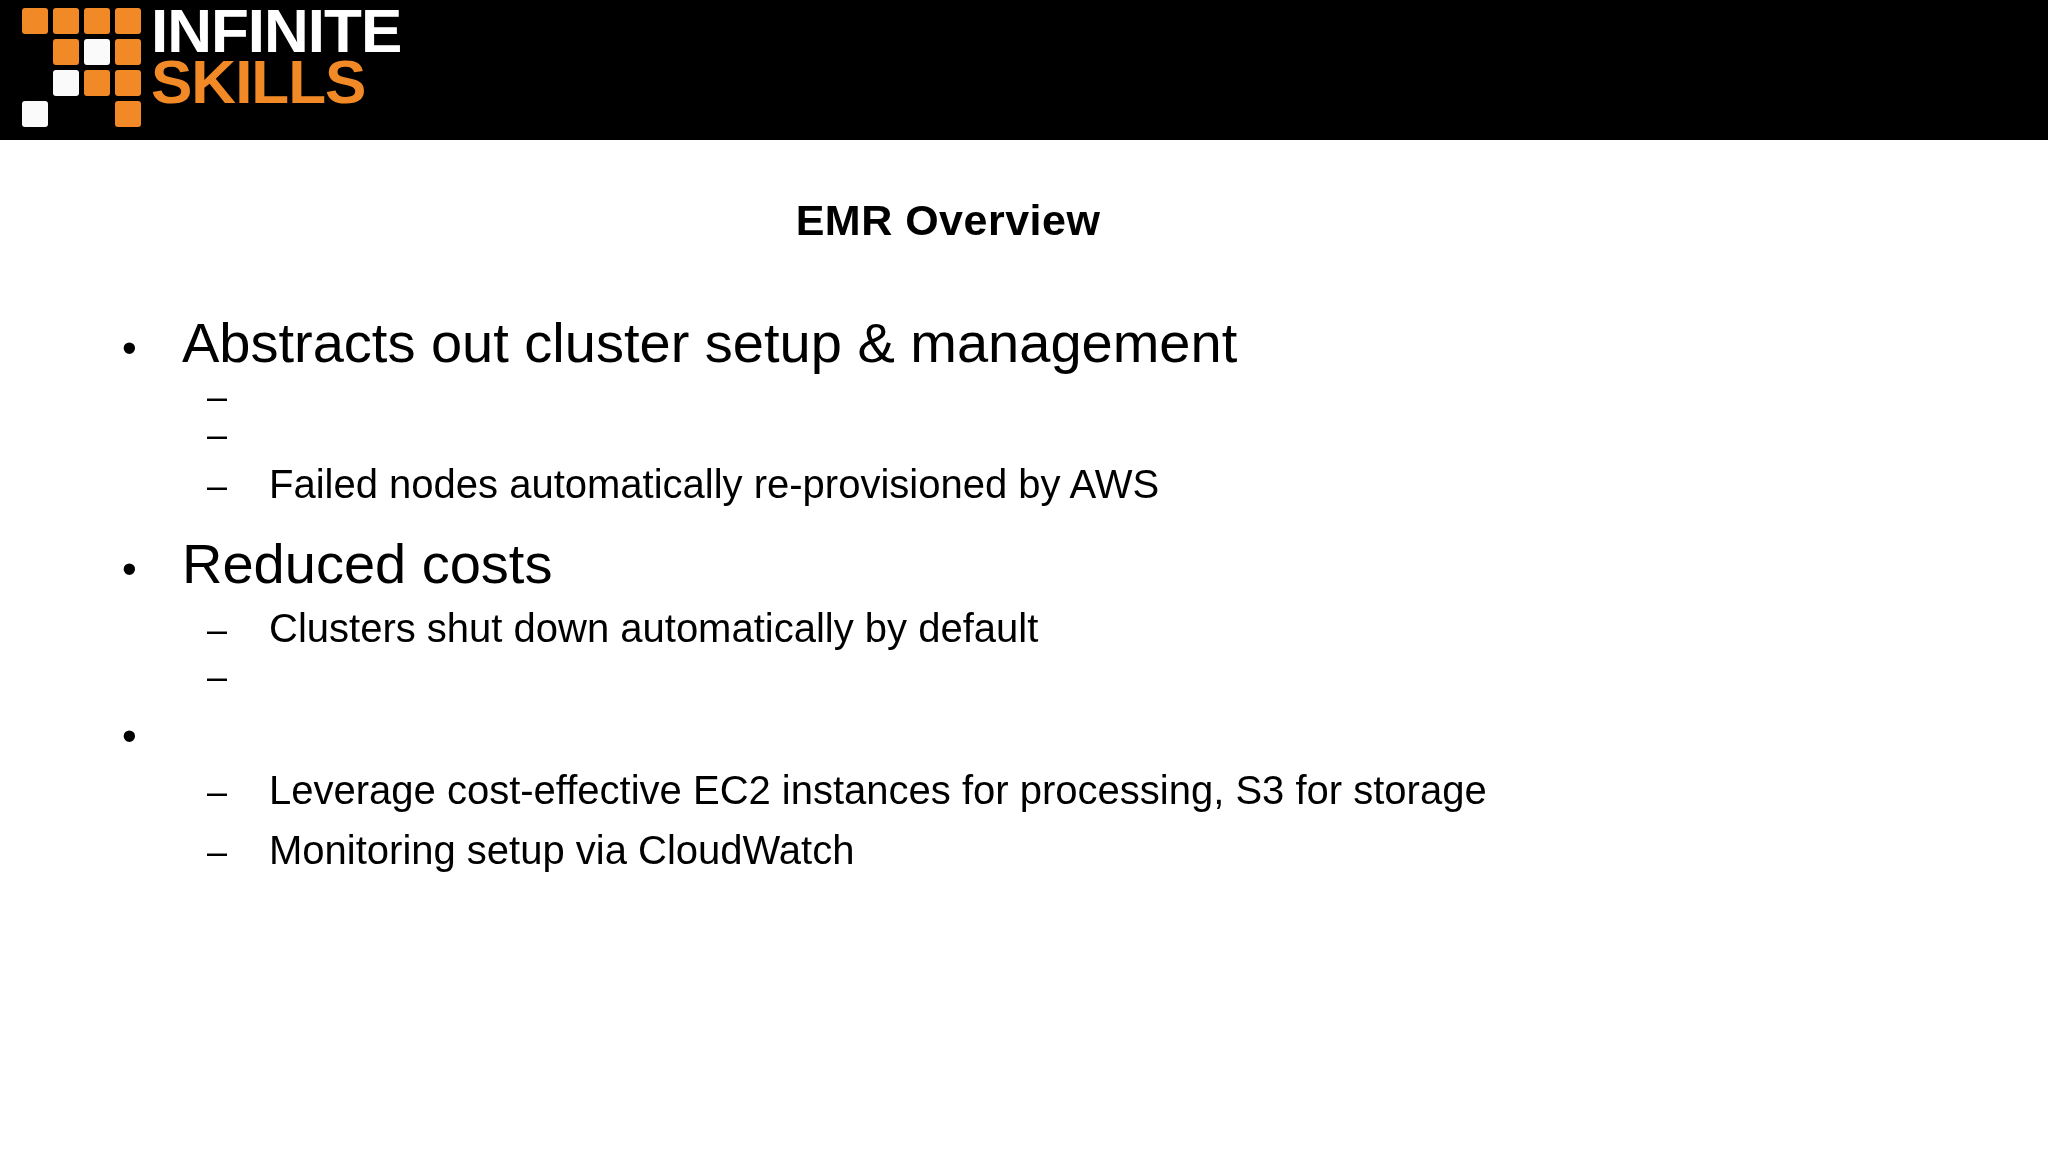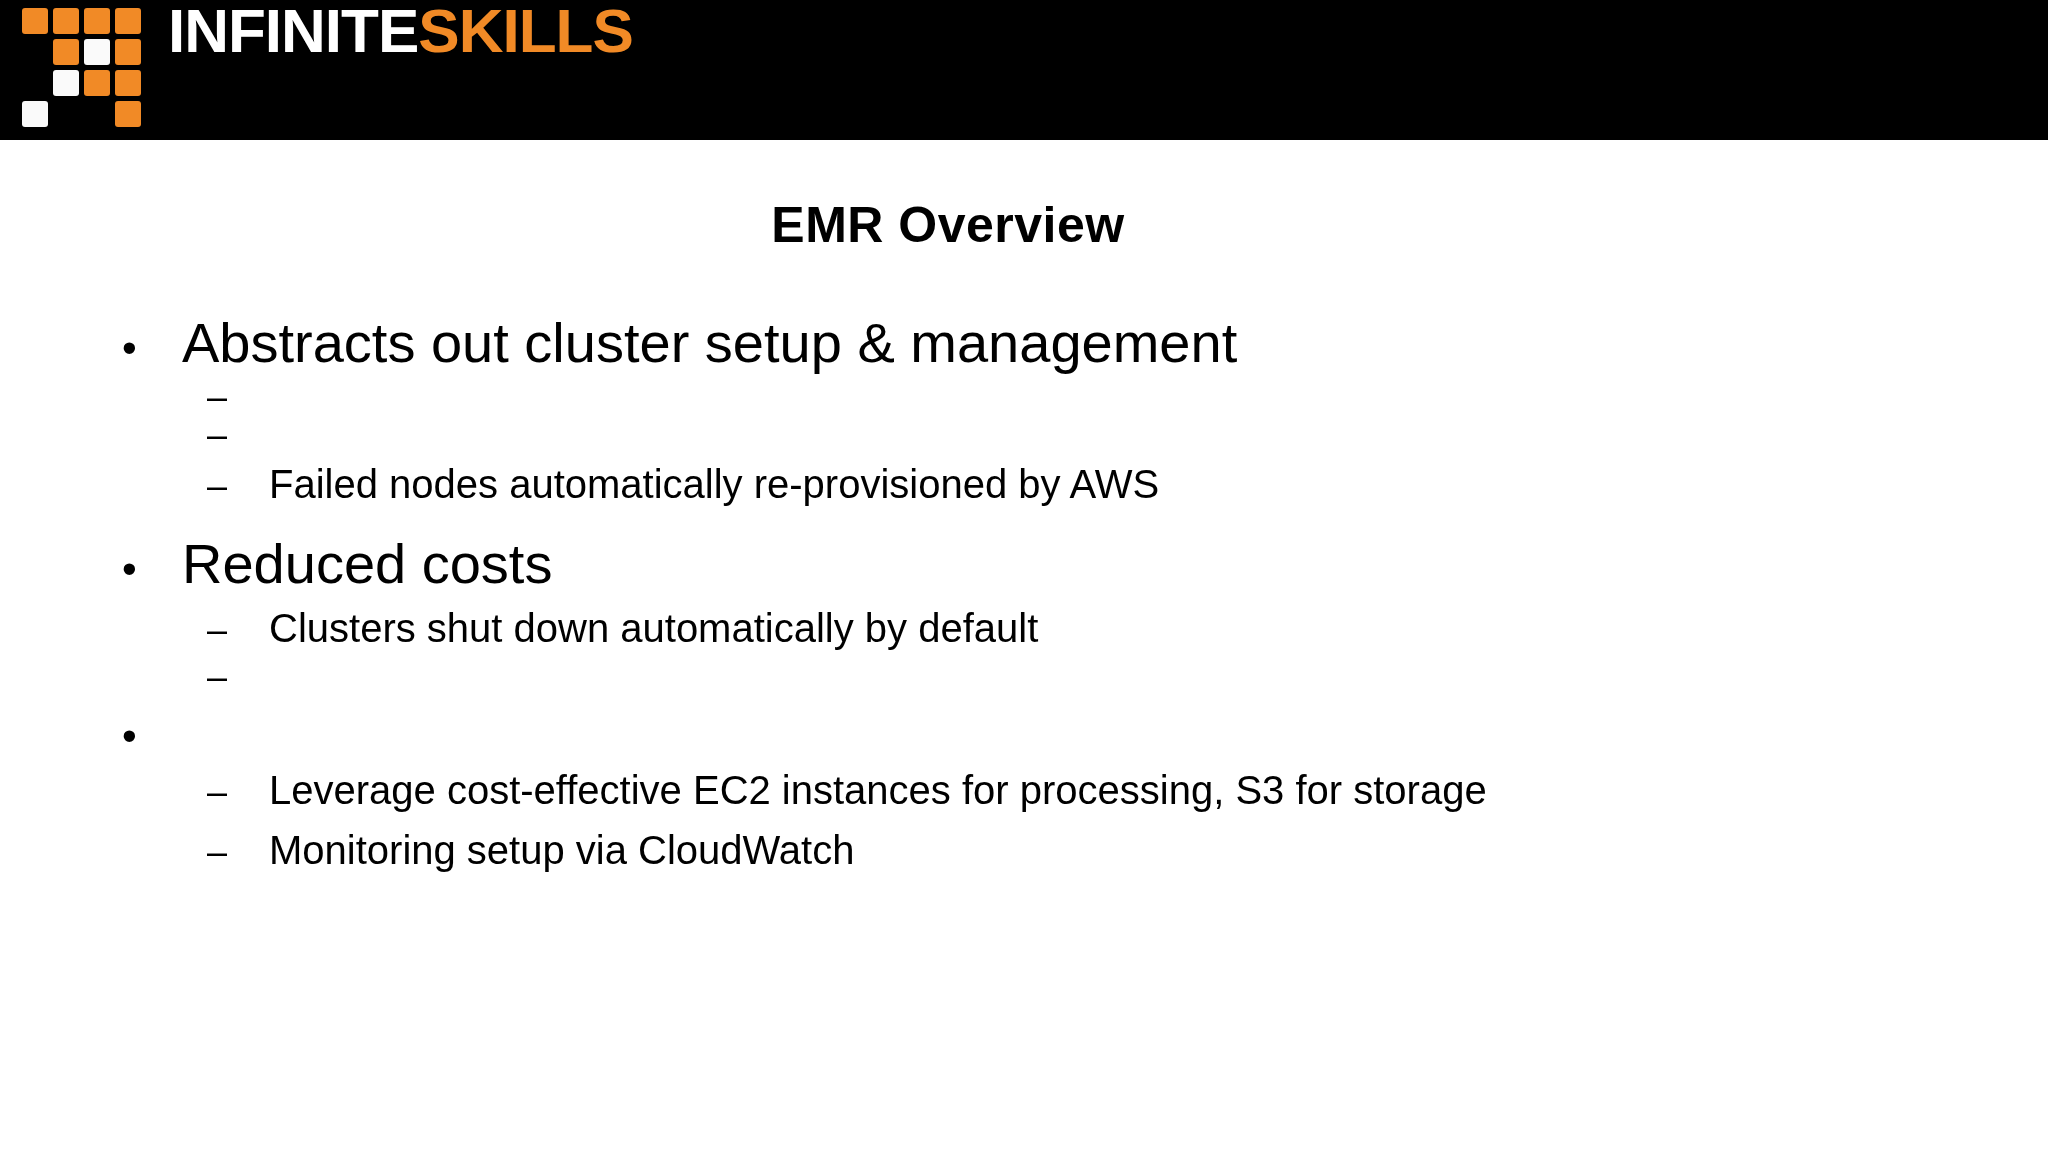--- a/index.html
+++ b/index.html
@@ -46,24 +46,23 @@
     width:119px;
     height:119px;
   }
   .cell { width:26px; height:26px; border-radius:3px; }
   .cell.orange { background:#F18A26; }
   .cell.white  { background:#FAFAFA; }
   .cell.empty  { background:transparent; }
 
   .logo-words {
     display:flex;
-    flex-direction:row;
+    flex-direction:column;
     line-height:0.82;
     margin-top:-2px;
-    margin-left:17px;
   }
   .word-infinite {
     font-family:"Liberation Sans", sans-serif;
     font-weight:bold;
     font-size:62px;
     letter-spacing:-1px;
     color:#FFFFFF;
   }
   .word-skills {
     font-family:"Liberation Sans", sans-serif;
@@ -75,21 +74,21 @@
 
   
   .slide-title {
     position:absolute;
     top:196px;
     left:0;
     width:1896px;
     text-align:center;
     font-family:"Liberation Sans", sans-serif;
     font-weight:bold;
-    font-size:50px;
+    font-size:43px;
     color:#000000;
     letter-spacing:0.5px;
   }
 
   .content {
     position:absolute;
     top:312px;
     left:0;
     width:2048px;
   }

